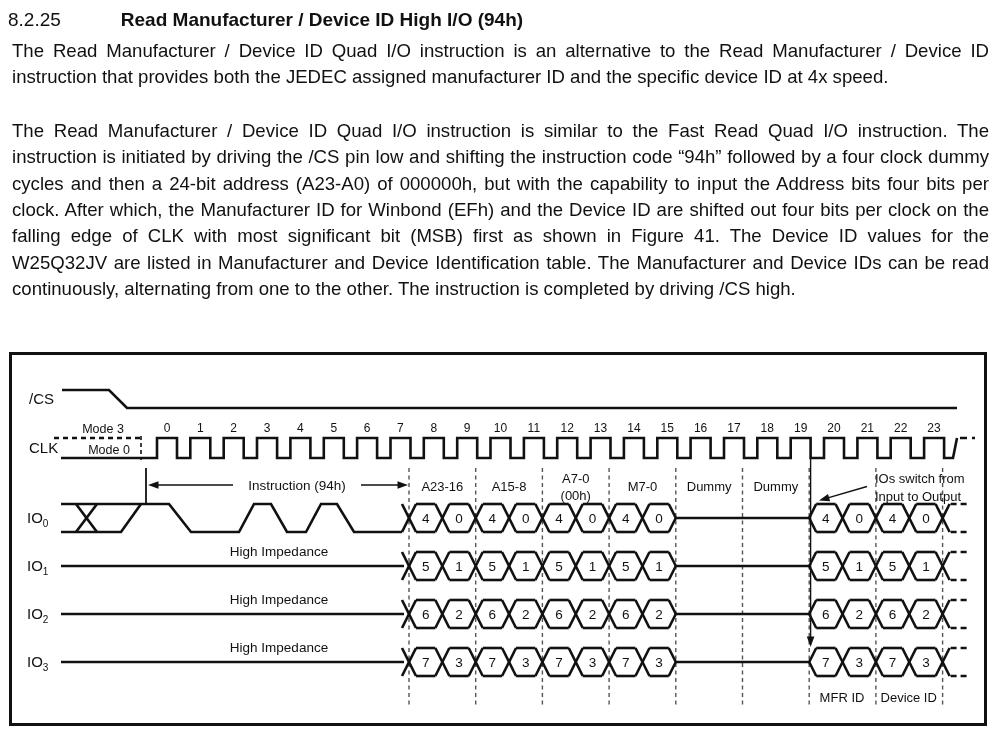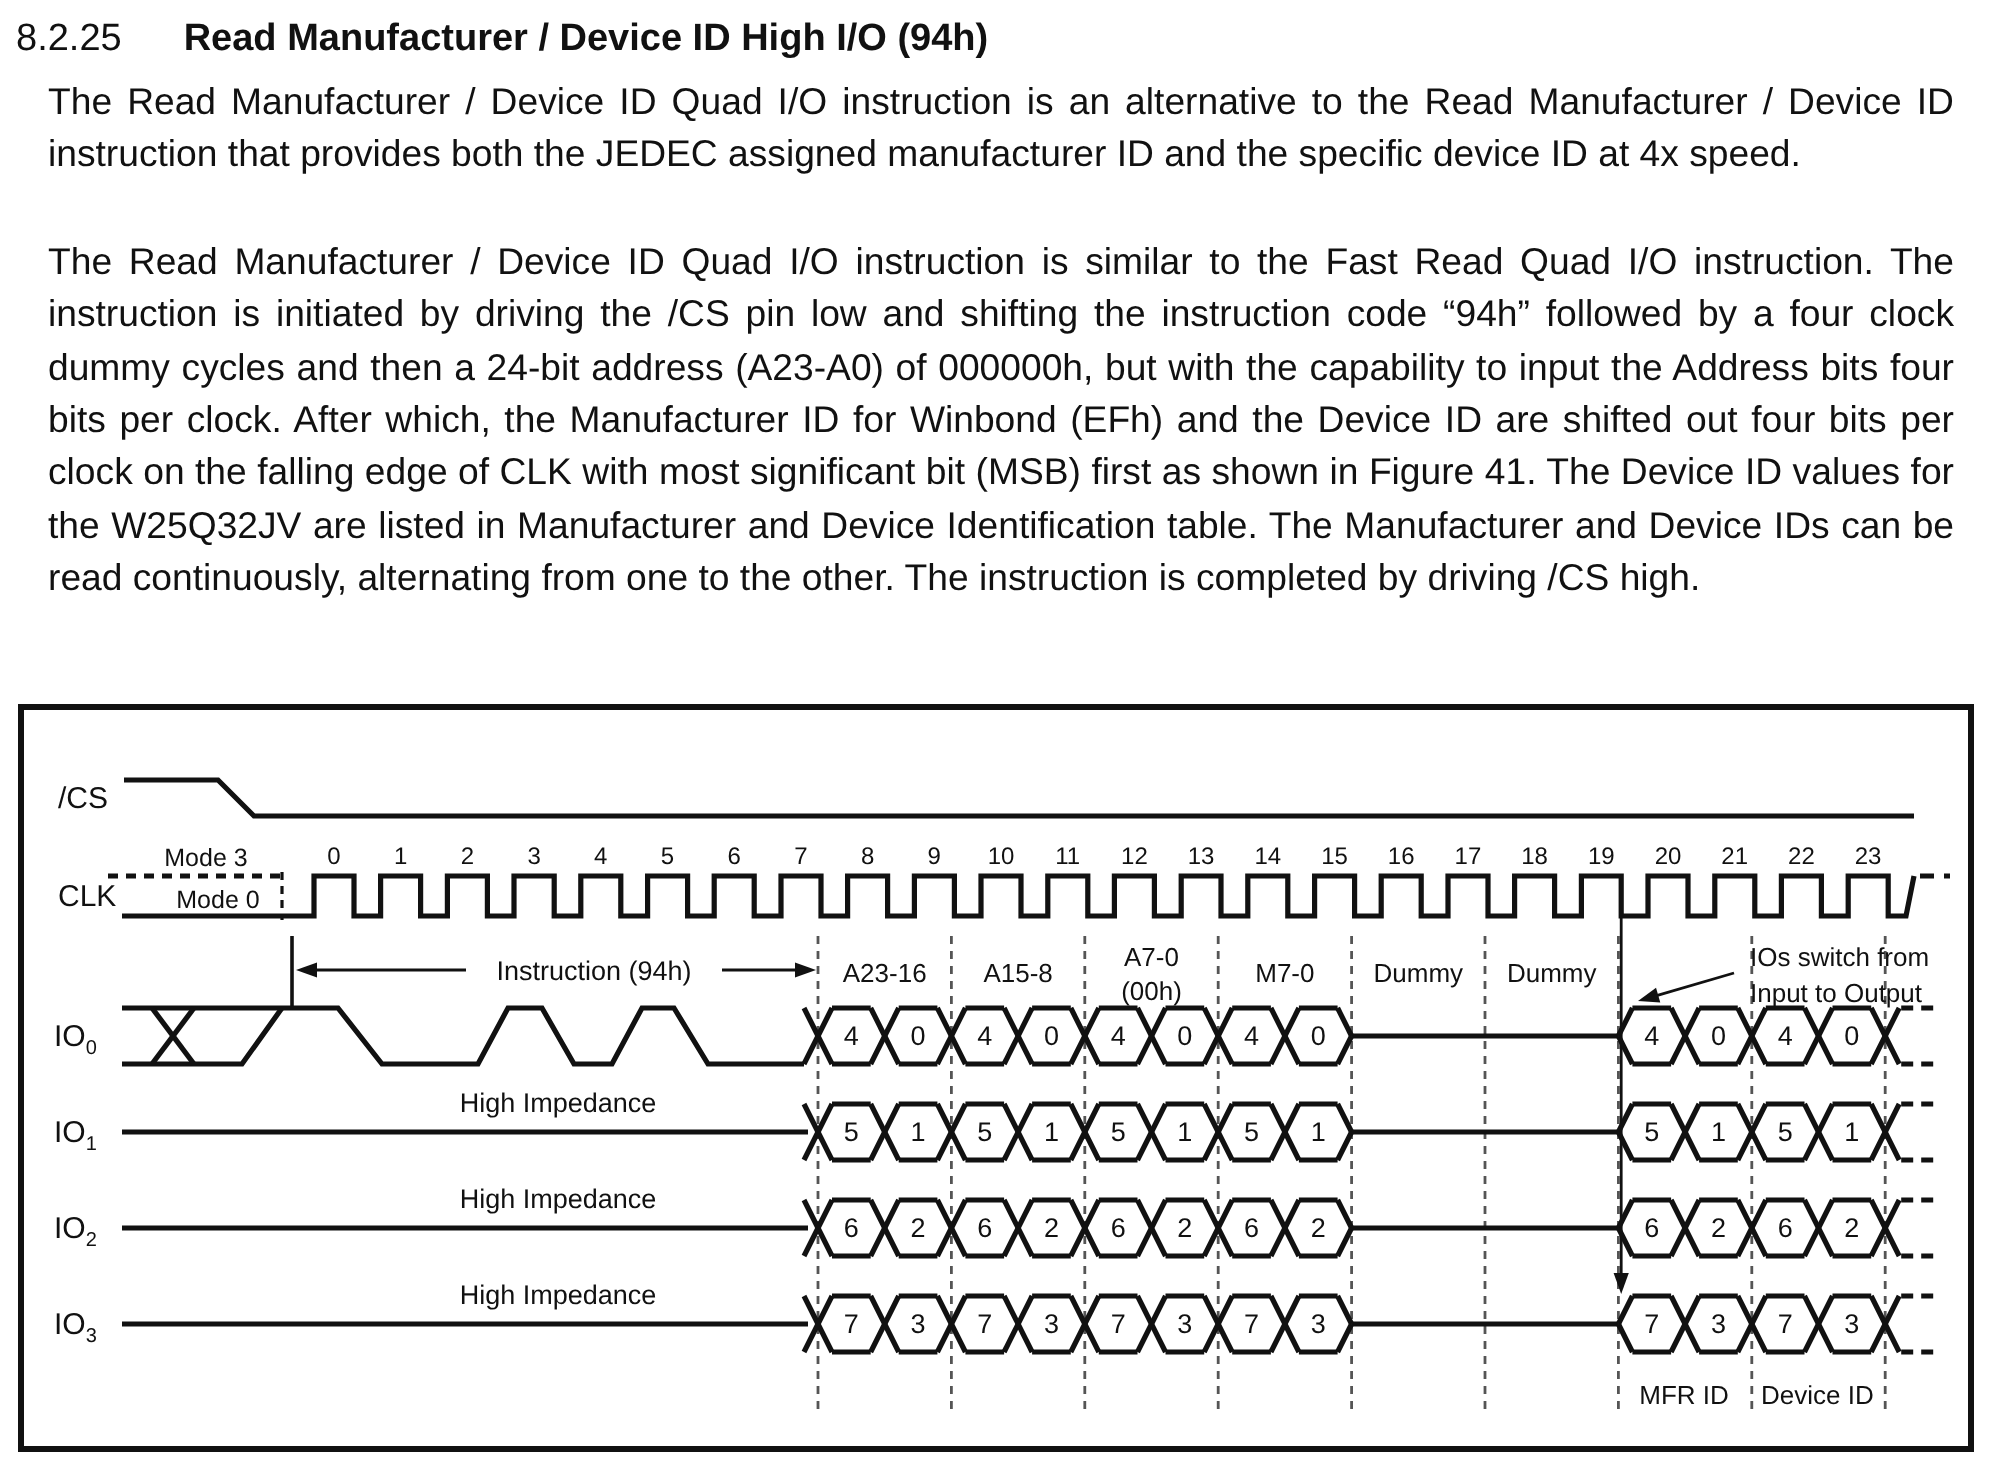--- a/index.html
+++ b/index.html
@@ -1,22 +1,22 @@
 <!DOCTYPE html>
 <html><head>
 <meta charset="utf-8">
 <style>
   html,body{margin:0;padding:0;background:#fff;}
   body{width:1002px;height:732px;position:relative;overflow:hidden;
        font-family:"Liberation Sans",sans-serif;color:#111;}
   .page{position:relative;width:1002px;height:732px;}
-  .heading{padding:9px 0 0 8px;font-size:19px;display:flex;align-items:center;}
+  .heading{padding:9px 0 0 8px;font-size:19px;display:flex;align-items:center;gap:29px;}
   .sec-num{font-weight:400;margin-right:31px;}
   .sec-title{font-weight:700;}
-  .para{margin:16px;padding:0 9px 0 8px;font-size:18.6px;line-height:26.4px;
+  .para{margin:4px;padding:0 9px 0 8px;font-size:18.6px;line-height:26.4px;
         text-align:justify;letter-spacing:0px;}
   .para-1{margin-top:7px;}
   .para-2{margin-top:27px;}
   .figure{position:absolute;left:9px;top:352px;width:854px;height:376px;}
   svg text{font-family:"Liberation Sans",sans-serif;fill:#111;}
 </style>
 </head>
 <body>
 
 <div class="page">

